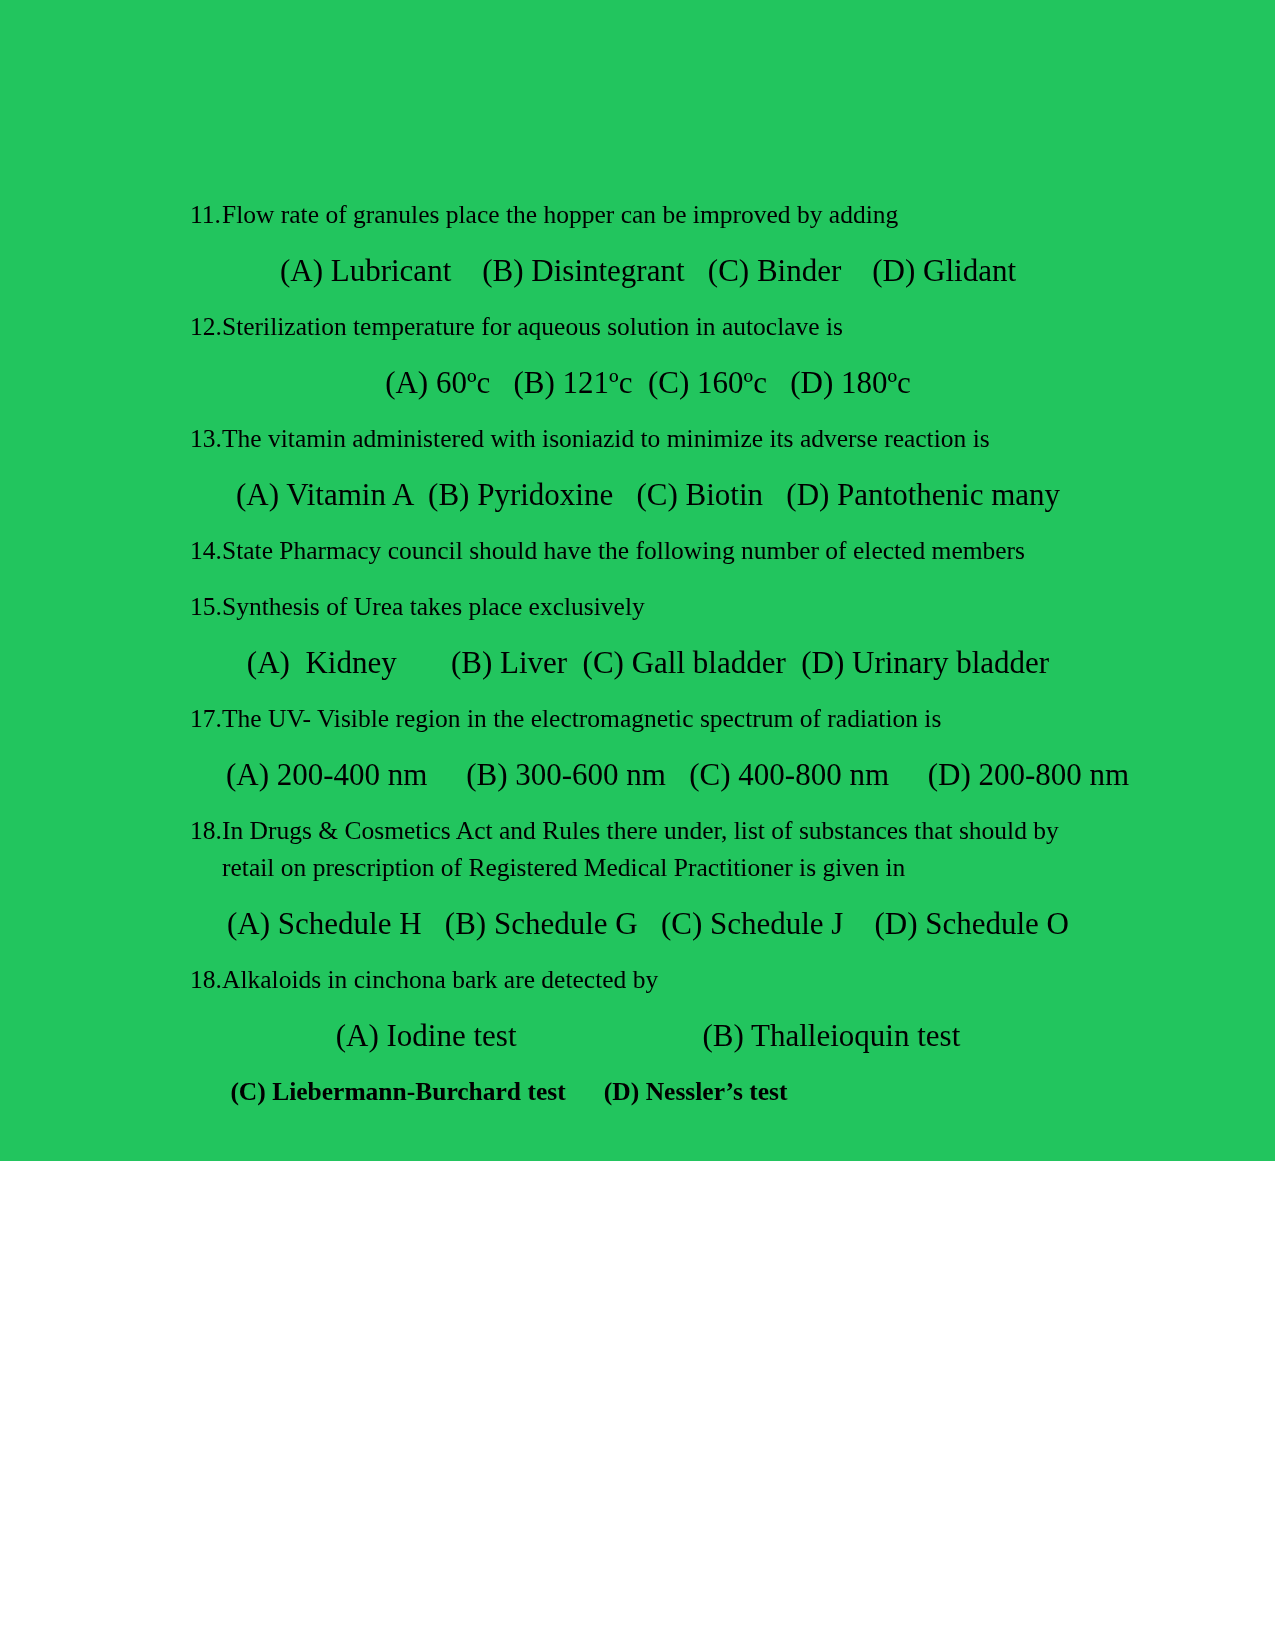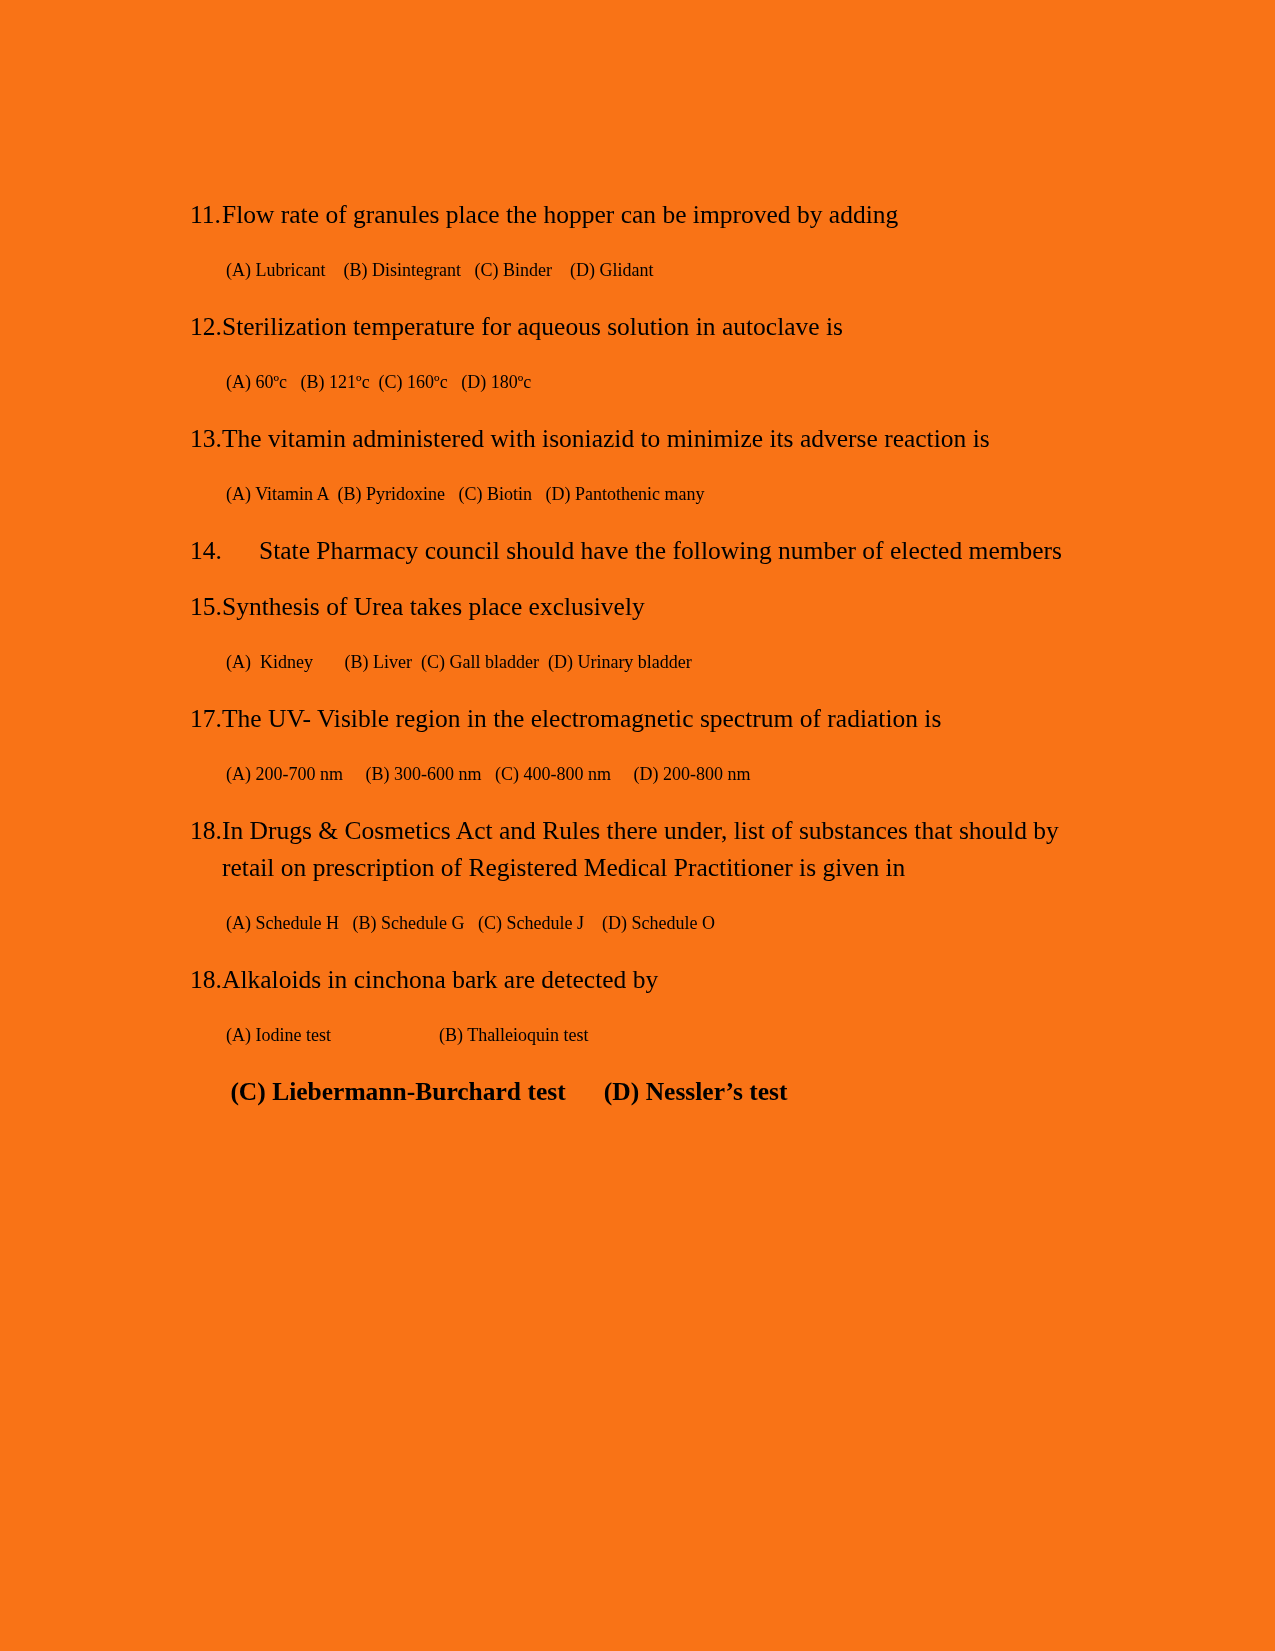--- a/index.html
+++ b/index.html
@@ -4,22 +4,22 @@
 <title>Exam Question Paper</title>
 <style>
   html, body {
     margin: 0;
     padding: 0;
     background: #ffffff;
   }
   .page {
     position: relative;
     width: 1275px;
-    height: 1651px;
-    background: #f97316;
+    height: 1161px;
+    background: #22c55e;
     margin: 0 auto;
     overflow: hidden;
     font-family: "Liberation Serif", "DejaVu Serif", serif;
     color: #000000;
   }
   .content {
     position: absolute;
     left: 190px;
     top: 196px;
     width: 880px;
@@ -41,29 +41,29 @@
     text-align: left;
     white-space: pre;
   }
   .qtext {
     flex: 1 1 auto;
     padding-left: 0px;
   }
   .qtext.justified {
     text-align: justify;
     text-align-last: left;
-    margin-left: 37px;
   }
   
   .options {
-    font-size: 18px;
+    font-size: 31px;
     line-height: 37px;
     padding-left: 36px;
     margin-bottom: 19px;
     white-space: pre;
+    text-align: center;
   }
   .optrow2 {
     font-size: 25.5px;
     line-height: 37px;
     padding-left: 34px;
     margin-bottom: 19px;
     white-space: pre;
     font-weight: bold;
   }
 </style>
@@ -111,21 +111,21 @@
       </div>
       <div class="options">(A)  Kidney       (B) Liver  (C) Gall bladder  (D) Urinary bladder</div>
     </div>
 
 
     <div class="qblock">
       <div class="question">
         <span class="qnum">17.</span>
         <span class="qtext"> The UV- Visible region in the electromagnetic spectrum of radiation is</span>
       </div>
-      <div class="options">(A) 200-700 nm     (B) 300-600 nm   (C) 400-800 nm     (D) 200-800 nm</div>
+      <div class="options">(A) 200-400 nm     (B) 300-600 nm   (C) 400-800 nm     (D) 200-800 nm</div>
     </div>
 
     <div class="qblock">
       <div class="question">
         <span class="qnum">18.</span>
         <span class="qtext">In Drugs &amp; Cosmetics Act and Rules there under, list of substances that should by retail on prescription of Registered Medical Practitioner is given in</span>
       </div>
       <div class="options">(A) Schedule H   (B) Schedule G   (C) Schedule J    (D) Schedule O</div>
     </div>
 

